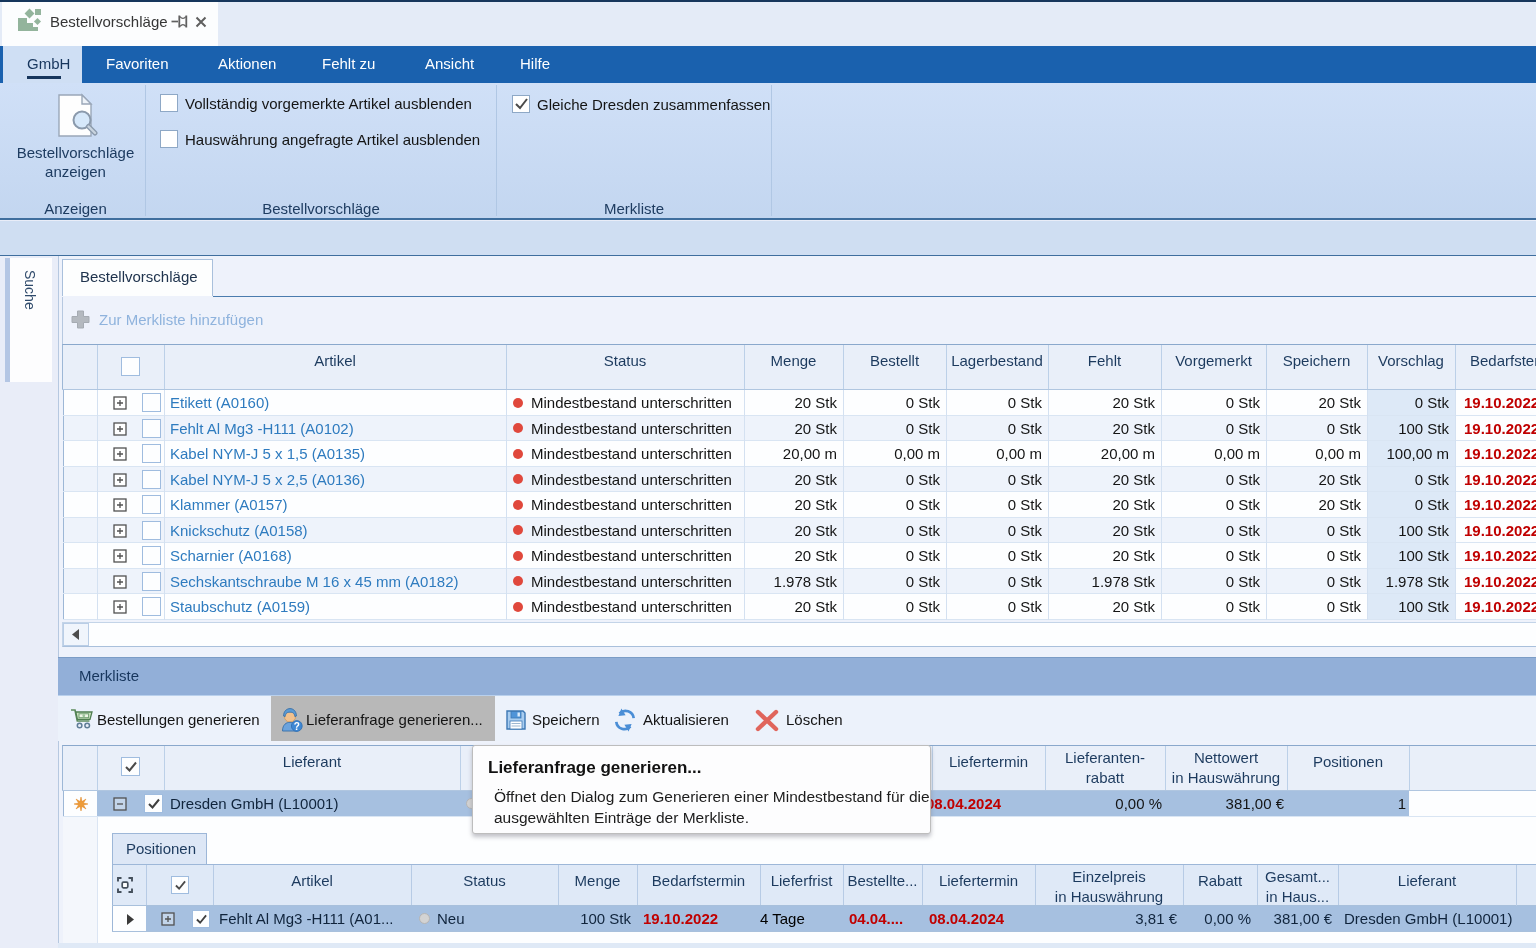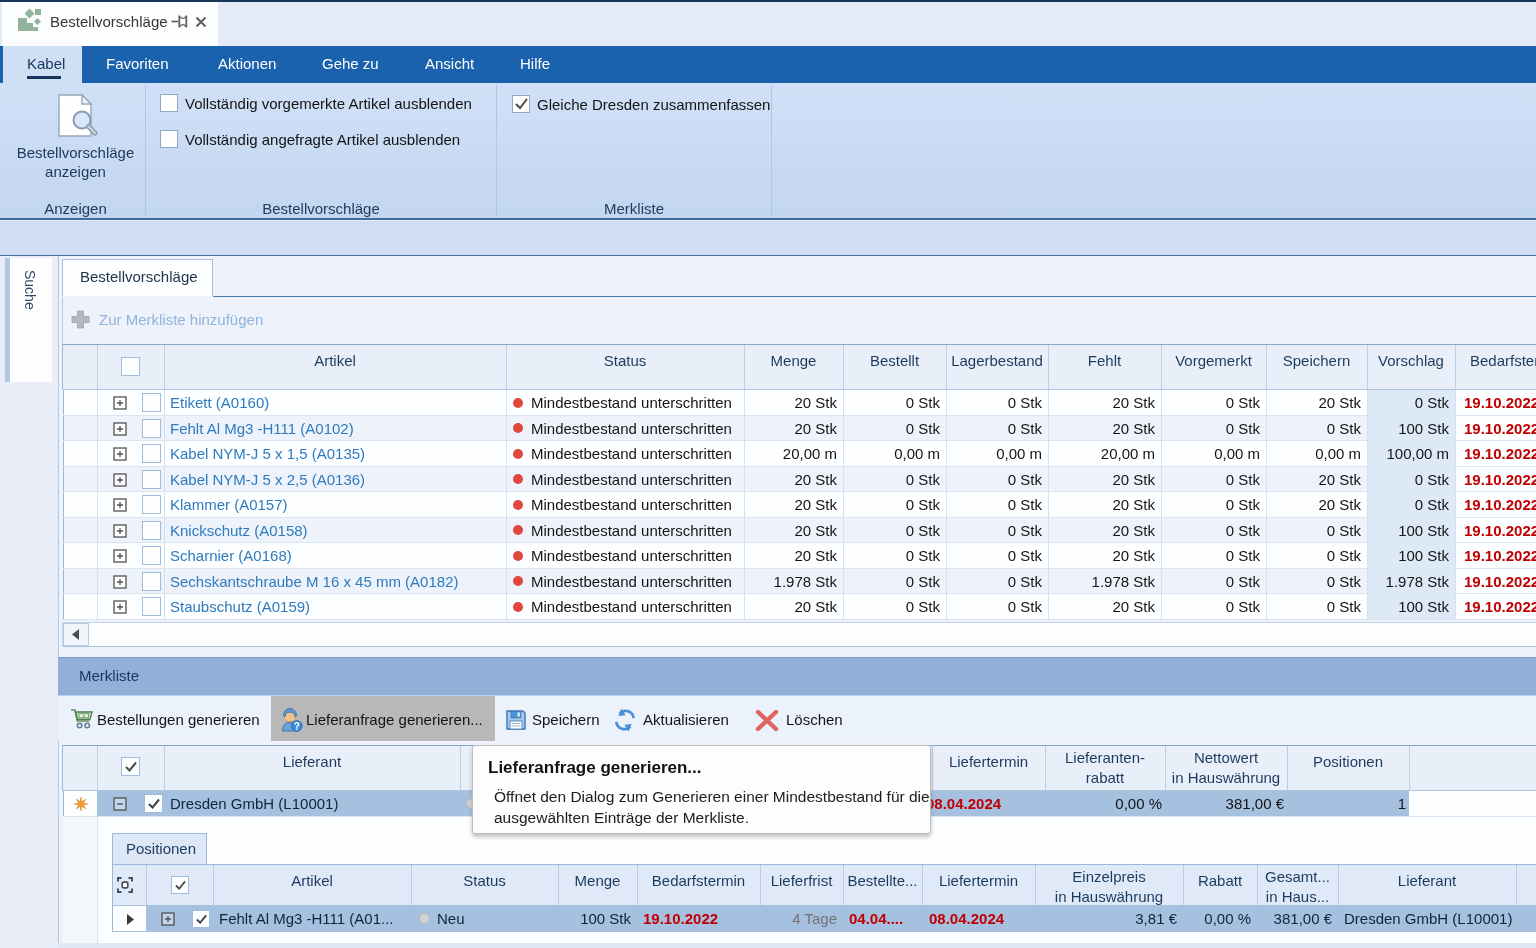--- a/index.html
+++ b/index.html
@@ -36,25 +36,25 @@
 <path d="M10 14.4 Q13 10.8 15.8 14.4" stroke-width="1.4"></path>
 </g>
 </svg>
 
 <svg class="abs" style="left:195px;top:16px;" width="12" height="12" viewBox="0 0 12 12">
 <path d="M1.5 1.5 L10.5 10.5 M10.5 1.5 L1.5 10.5" stroke="#5f5f5f" stroke-width="2"></path>
 </svg>
 
 <div class="abs" style="left:0;top:46px;width:1536px;height:37px;background:#1a61ae;"></div>
 <div class="abs" style="left:3px;top:46px;width:79px;height:37px;background:#cfdff4;"></div>
-<div class="abs nw" style="left:27px;top:55px;color:#17365d;font-size:15px;">Kabel</div>
+<div class="abs nw" style="left:27px;top:55px;color:#17365d;font-size:15px;">GmbH</div>
 <div class="abs" style="left:27px;top:76px;width:34px;height:3px;background:#17365d;"></div>
 <div class="abs nw" style="left:106px;top:55px;color:#fff;font-size:15px;">Favoriten</div>
 <div class="abs nw" style="left:218px;top:55px;color:#fff;font-size:15px;">Aktionen</div>
-<div class="abs nw" style="left:322px;top:55px;color:#fff;font-size:15px;">Gehe zu</div>
+<div class="abs nw" style="left:322px;top:55px;color:#fff;font-size:15px;">Fehlt zu</div>
 <div class="abs nw" style="left:425px;top:55px;color:#fff;font-size:15px;">Ansicht</div>
 <div class="abs nw" style="left:520px;top:55px;color:#fff;font-size:15px;">Hilfe</div>
 
 <div class="abs" style="left:0;top:83px;width:1536px;height:136px;background:linear-gradient(#d0e0f7,#c3d6f0);"></div>
 <div class="abs" style="left:145px;top:85px;width:1px;height:131px;background:#b0c7e4;"></div>
 <div class="abs" style="left:496px;top:85px;width:1px;height:131px;background:#b0c7e4;"></div>
 <div class="abs" style="left:771px;top:85px;width:1px;height:131px;background:#b0c7e4;"></div>
 
 <svg class="abs" style="left:56px;top:93px;" width="42" height="46" viewBox="0 0 42 46">
 <path d="M3 2 H26 L35 11 V43 H3 Z" fill="#fefefe" stroke="#9aa7b8" stroke-width="1.4"></path>
@@ -64,21 +64,21 @@
 <path d="M32.5 33.5 L39 40" stroke="#c9d4de" stroke-width="2.4" stroke-linecap="round"></path>
 </svg>
 <div class="abs" style="left:8px;top:143px;width:135px;text-align:center;color:#1e3c61;font-size:15px;line-height:19px;">Bestellvorschläge<br>anzeigen</div>
 <div class="abs" style="left:8px;top:200px;width:135px;text-align:center;color:#1e3c61;font-size:15px;">Anzeigen</div>
 <div class="abs" style="left:146px;top:200px;width:350px;text-align:center;color:#1e3c61;font-size:15px;">Bestellvorschläge</div>
 <div class="abs" style="left:497px;top:200px;width:274px;text-align:center;color:#1e3c61;font-size:15px;">Merkliste</div>
 
 <div class="abs" style="left:160px;top:94px;width:18px;height:18px;background:#fff;border:1px solid #8ea8c6;"></div>
 <div class="abs nw" style="left:185px;top:95px;color:#141414;font-size:15px;">Vollständig vorgemerkte Artikel ausblenden</div>
 <div class="abs" style="left:160px;top:130px;width:18px;height:18px;background:#fff;border:1px solid #8ea8c6;"></div>
-<div class="abs nw" style="left:185px;top:131px;color:#141414;font-size:15px;">Vollständig angefragte Artikel ausblenden</div>
+<div class="abs nw" style="left:185px;top:131px;color:#141414;font-size:15px;">Hauswährung angefragte Artikel ausblenden</div>
 <div class="abs" style="left:512px;top:95px;width:18px;height:18px;background:#fff;border:1px solid #8ea8c6;"></div>
 <svg class="abs" style="left:514px;top:97px;" width="15" height="14" viewBox="0 0 15 14">
     <path d="M2 7 L6 11 L13 2" stroke="#4a4a4a" stroke-width="2" fill="none"></path>
   </svg>
 <div class="abs nw" style="left:537px;top:96px;color:#141414;font-size:15px;">Gleiche Dresden zusammenfassen</div>
 
 <div class="abs" style="left:0;top:218px;width:1536px;height:2px;background:#3f6e9e;"></div>
 <div class="abs" style="left:0;top:221px;width:1536px;height:34px;background:#cfdef2;"></div>
 <div class="abs" style="left:0;top:255px;width:1536px;height:2px;background:#3f6e9e;"></div>
 
@@ -548,21 +548,21 @@
     </svg>
 <div class="abs" style="left:192px;top:910px;width:18px;height:18px;background:#fdfeff;border:1px solid #9fbcdf;"></div>
 <svg class="abs" style="left:195px;top:914px;" width="13" height="11" viewBox="0 0 14 12">
       <path d="M2 6 L5.5 9.5 L12 1.5" stroke="#3f3f3f" stroke-width="2" fill="none"></path>
     </svg>
 <div class="abs nw" style="left:219px;top:910px;color:#10243c;font-size:15px;">Fehlt Al Mg3 -H111 (A01...</div>
 <div class="abs" style="left:419px;top:913px;width:11px;height:11px;border-radius:50%;background:#d3d3d3;border:1px solid #b5b5b5;"></div>
 <div class="abs nw" style="left:437px;top:910px;color:#10243c;font-size:15px;">Neu</div>
 <div class="abs nw" style="left:558px;top:910px;width:73px;text-align:right;color:#10243c;font-size:15px;">100 Stk</div>
 <div class="abs nw" style="left:643px;top:910px;color:#c00000;font-weight:bold;font-size:15px;">19.10.2022</div>
-<div class="abs nw" style="left:760px;top:910px;width:77px;text-align:right;color:#737373;font-size:15px;">4 Tage</div>
+<div class="abs nw" style="left:760px;top:910px;width:77px;color:#000000;font-size:15px;">4 Tage</div>
 <div class="abs nw" style="left:849px;top:910px;color:#c00000;font-weight:bold;font-size:15px;">04.04....</div>
 <div class="abs nw" style="left:929px;top:910px;color:#c00000;font-weight:bold;font-size:15px;">08.04.2024</div>
 <div class="abs nw" style="left:1035px;top:910px;width:142px;text-align:right;color:#10243c;font-size:15px;">3,81&nbsp;€</div>
 <div class="abs nw" style="left:1183px;top:910px;width:68px;text-align:right;color:#10243c;font-size:15px;">0,00&nbsp;%</div>
 <div class="abs nw" style="left:1257px;top:910px;width:75px;text-align:right;color:#10243c;font-size:15px;">381,00&nbsp;€</div>
 <div class="abs nw" style="left:1344px;top:910px;color:#10243c;font-size:15px;">Dresden GmbH (L10001)</div>
 <div class="abs" style="left:58px;top:943px;width:1478px;height:5px;background:#dfe9f6;"></div>
 </div>
 
 <div class="abs" style="left:472px;top:745px;width:459px;height:89px;background:#fdfdfe;border:1px solid #bdbdbd;border-radius:3px;box-shadow:0 3px 4px rgba(120,120,130,0.45);"></div>

